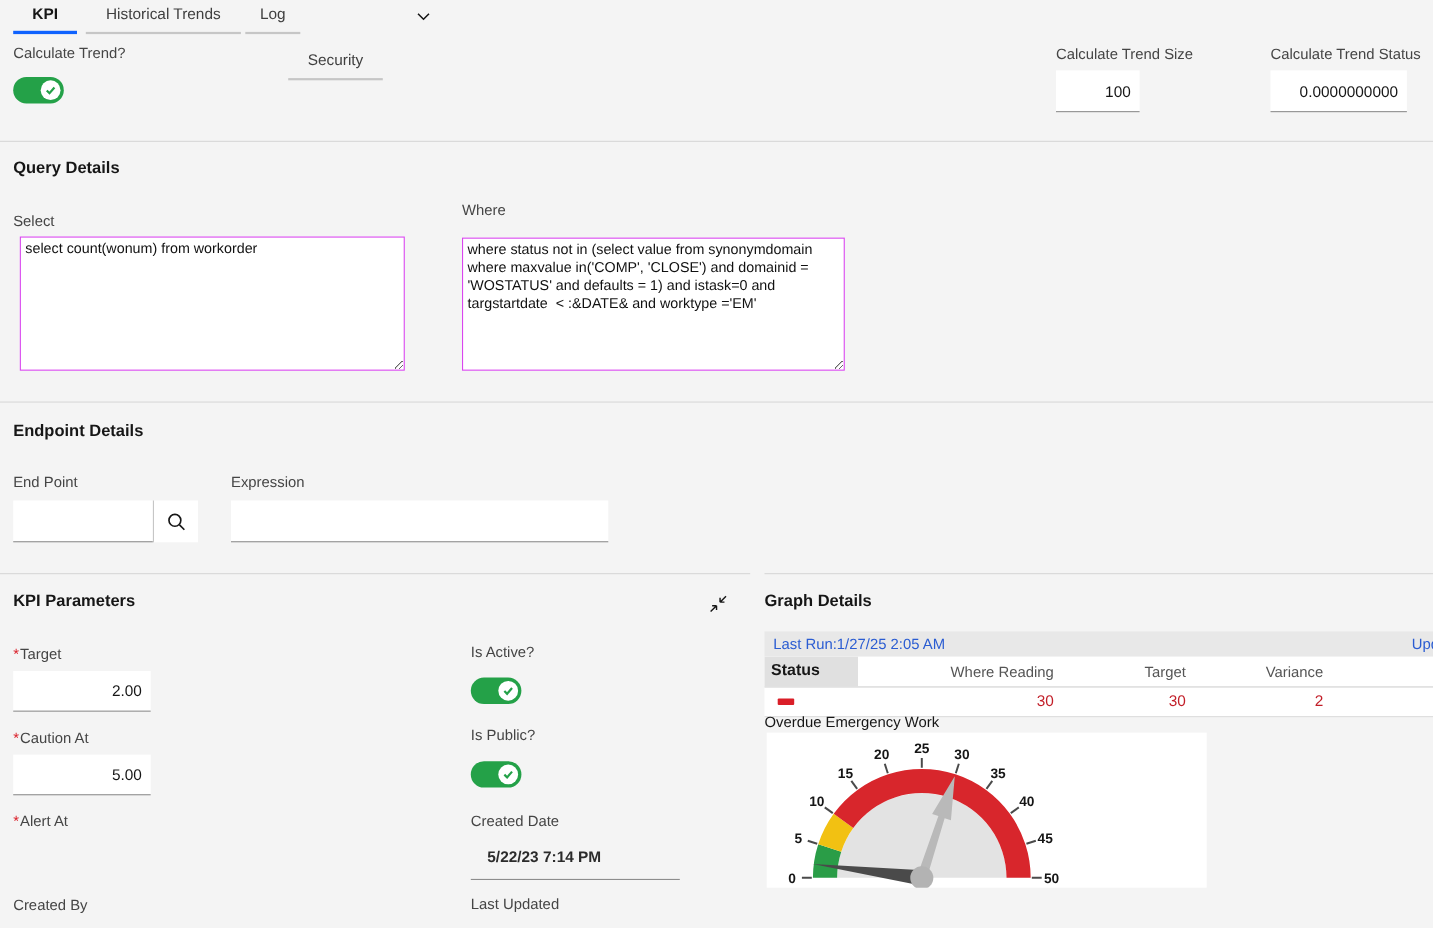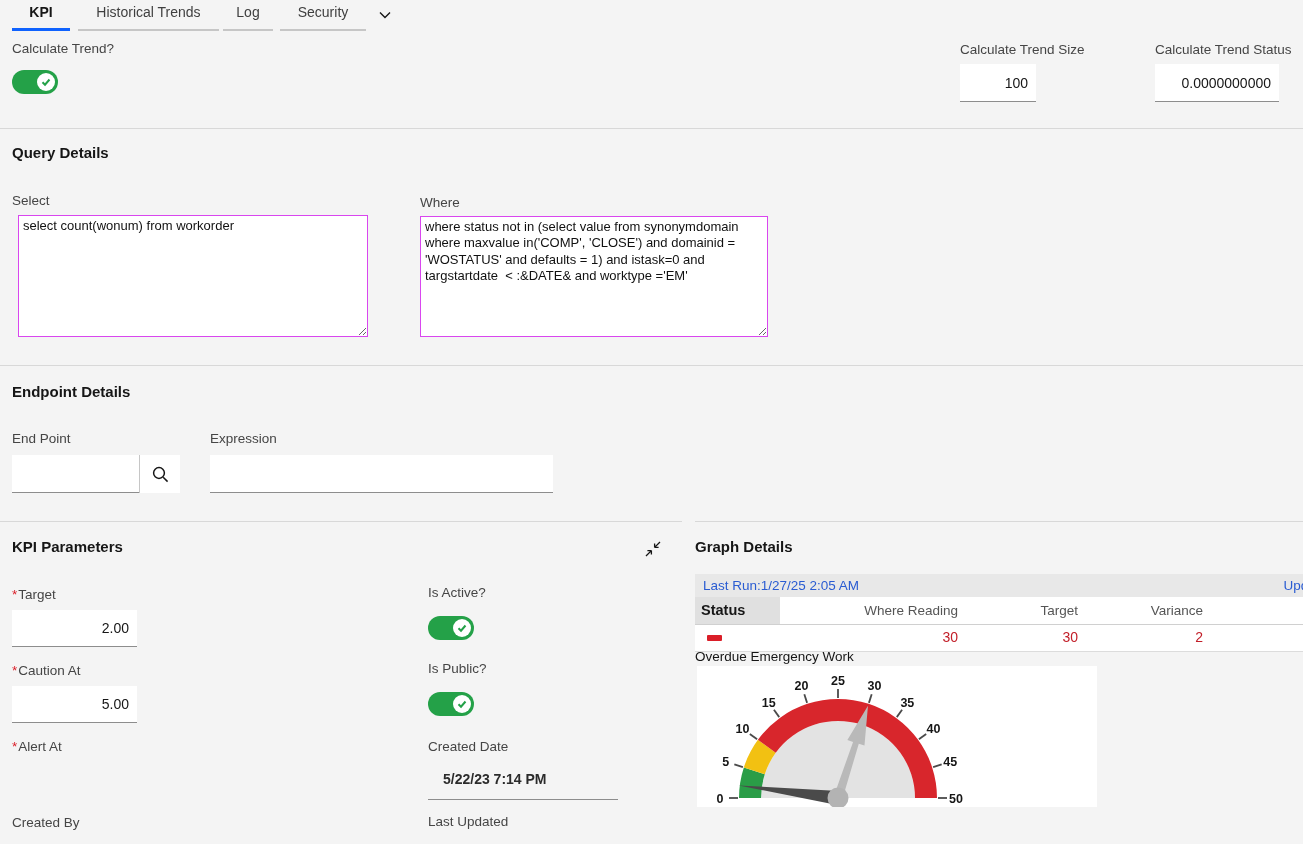--- a/index.html
+++ b/index.html
@@ -51,21 +51,21 @@
     <span class="tab-underline"></span>
   </div>
   <div class="tab" style="left:78px;width:141px;">
     <span class="tlabel">Historical Trends</span>
     <span class="tab-underline"></span>
   </div>
   <div class="tab" style="left:223px;width:50px;">
     <span class="tlabel">Log</span>
     <span class="tab-underline"></span>
   </div>
-  <div class="tab" style="left:280px;width:86px;">
+  <div class="tab" style="left:262px;width:86px;margin-top:42px;">
     <span class="tlabel">Security</span>
     <span class="tab-underline"></span>
   </div>
   <div class="iconbtn" style="left:374px;top:4px;width:22px;height:22px;">
     <svg width="16" height="16" viewBox="0 0 16 16">
         <polyline points="3,5.5 8,10.5 13,5.5" fill="none" stroke="#161616" stroke-width="1.4"></polyline>
       </svg>
   </div>
 
   <div class="lbl" style="left:12px;top:41px;">Calculate Trend?</div>
@@ -80,21 +80,21 @@
   <div class="lbl" style="left:960px;top:42px;">Calculate Trend Size</div>
   <input class="inp num" style="left: 960px; top: 64px; width: 76px; height: 38px;" value="100">
   <div class="lbl" style="left:1155px;top:42px;">Calculate Trend Status</div>
   <input class="inp num" style="left: 1155px; top: 64px; width: 124px; height: 38px;" value="0.0000000000">
 
   <div class="divider" style="top:128px;left:0;width:1303px;"></div>
 
   <div class="heading" style="left:12px;top:144px;">Query Details</div>
   <div class="lbl" style="left:12px;top:193px;">Select</div>
   <textarea class="sql" style="left: 18px; top: 215px; width: 350px; height: 122px;">select count(wonum) from workorder</textarea>
-  <div class="lbl" style="left:420px;top:195px;">Where</div>
+  <div class="lbl" style="left:420px;top:183px;">Where</div>
   <textarea class="sql" style="left: 420px; top: 216px; width: 348px; height: 121px;">where status not in (select value from synonymdomain where maxvalue in('COMP', 'CLOSE') and domainid = 'WOSTATUS' and defaults = 1) and istask=0 and targstartdate  &lt; :&amp;DATE&amp; and worktype ='EM'</textarea>
 
   <div class="divider" style="top:365px;left:0;width:1303px;"></div>
 
   <div class="heading" style="left:12px;top:383px;">Endpoint Details</div>
   <div class="lbl" style="left:12px;top:431px;">End Point</div>
   <input class="inp" style="left: 12px; top: 455px; width: 127px; height: 38px;" value="">
   <div class="searchbtn" style="left:139px;top:455px;width:40px;height:38px;">
     <svg width="19" height="19" viewBox="0 0 19 19">
       <circle cx="8" cy="8" r="5.4" fill="none" stroke="#161616" stroke-width="1.5"></circle>

